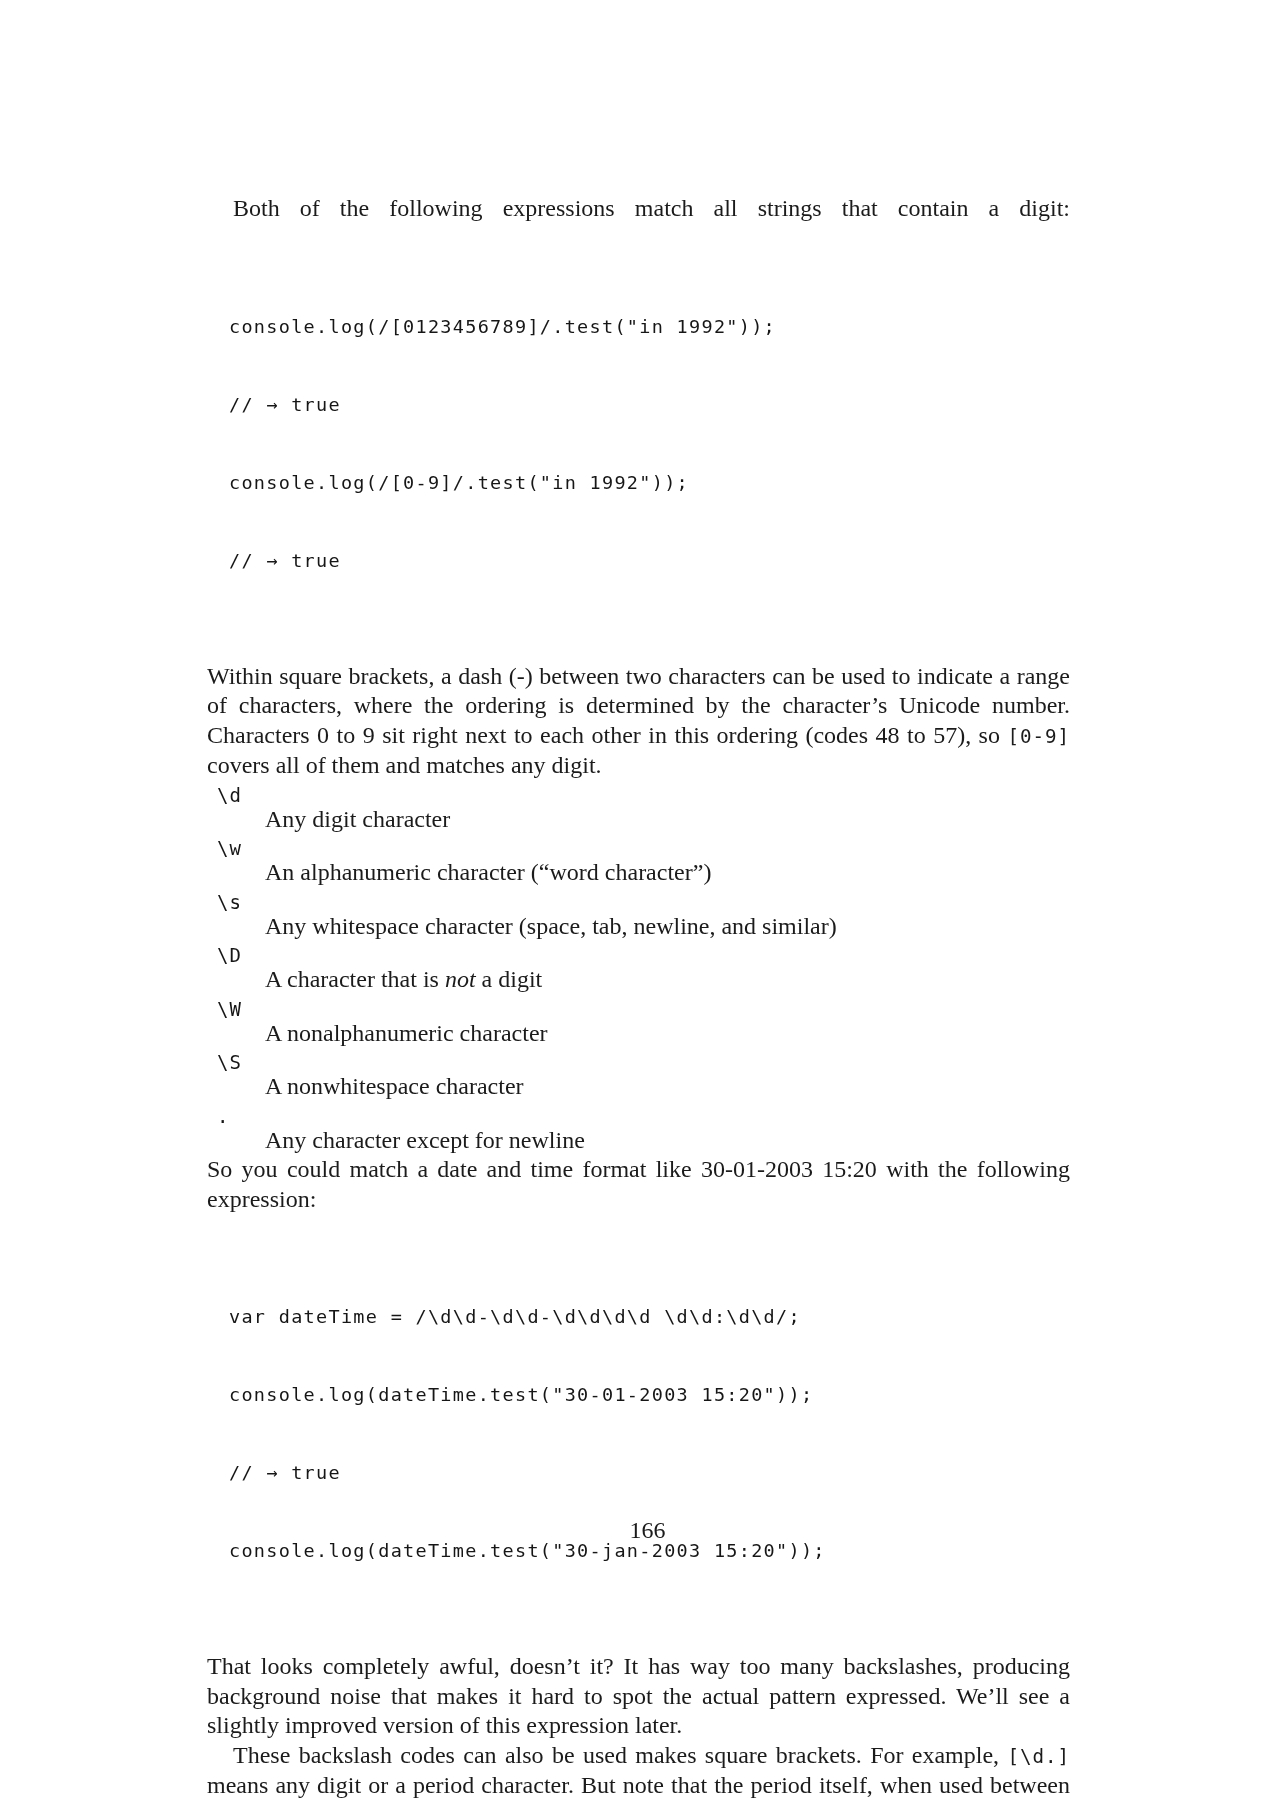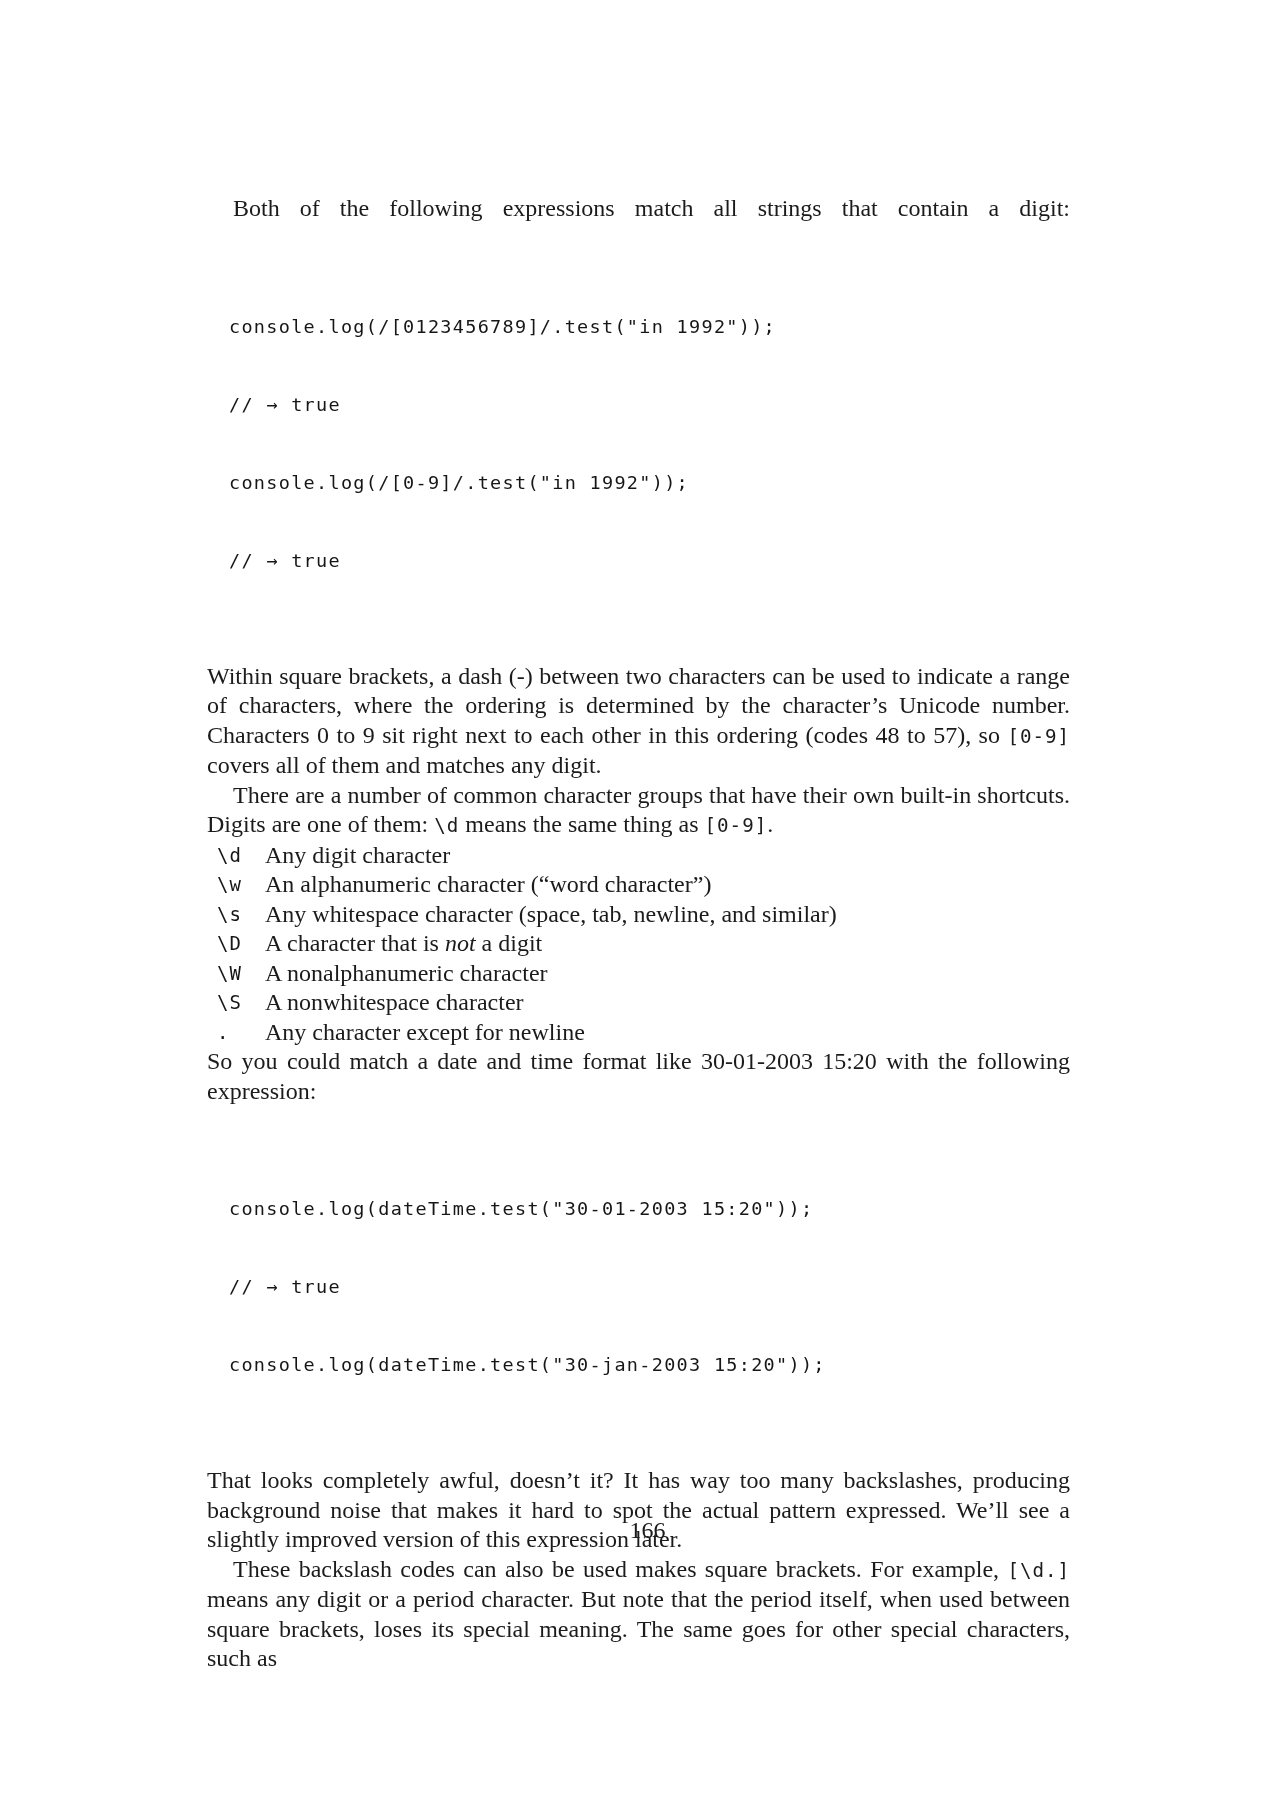--- a/index.html
+++ b/index.html
@@ -56,20 +56,21 @@
     box-sizing: border-box;
     padding-left: 10px;
     font-family: "DejaVu Sans Mono", monospace;
     font-size: 19px;
     letter-spacing: 0.05em;
     color: #161616;
   }
   .defdef {
     flex: 1;
     text-align: left;
+    margin-top: 24px;
   }
   .pagenum {
     position: absolute;
     top: 1517px;
     left: 0;
     width: 100%;
     text-align: center;
     font-size: 24px;
     color: #1b1b1b;
     margin-left: 11px;
@@ -85,21 +86,20 @@
 
     <div class="codeblock">
       <div class="codeline">console.log(/[0123456789]/.test("in 1992"));</div>
       <div class="codeline">// → true</div>
       <div class="codeline">console.log(/[0-9]/.test("in 1992"));</div>
       <div class="codeline">// → true</div>
     </div>
 
     <p class="para"><span>Within square brackets, a dash (-) between two characters can be used to indicate a range of characters, where the ordering is determined by the character’s Unicode number. Characters 0 to 9 sit right next to each other in this ordering (codes 48 to 57), so </span><span class="run-c">[0-9]</span><span> covers all of them and matches any digit.</span></p>
 
-    <p class="para indent"><span>There are a number of common character groups that have their own built-in shortcuts. Digits are one of them: </span><span class="run-c">\d</span><span> means the same thing as </span><span class="run-c">[0-9]</span><span>.</span></p>
 
     <div class="deflist">
       <div class="defrow">
         <span class="defterm">\d</span>
         <span class="defdef"><span>Any digit character</span></span>
       </div>
       <div class="defrow">
         <span class="defterm">\w</span>
         <span class="defdef"><span>An alphanumeric character (“word character”)</span></span>
       </div>
@@ -121,20 +121,21 @@
       </div>
       <div class="defrow">
         <span class="defterm">.</span>
         <span class="defdef"><span>Any character except for newline</span></span>
       </div>
     </div>
 
     <p class="para"><span>So you could match a date and time format like 30-01-2003 15:20 with the following expression:</span></p>
 
     <div class="codeblock">
+      <div class="codeline">var dateTime = /\d\d-\d\d-\d\d\d\d \d\d:\d\d/;</div>
       <div class="codeline">console.log(dateTime.test("30-01-2003 15:20"));</div>
       <div class="codeline">// → true</div>
       <div class="codeline">console.log(dateTime.test("30-jan-2003 15:20"));</div>
     </div>
 
     <p class="para"><span>That looks completely awful, doesn’t it?  It has way too many backslashes, producing background noise that makes it hard to spot the actual pattern expressed.  We’ll see a slightly improved version of this expression later.</span></p>
 
     <p class="para indent"><span>These backslash codes can also be used makes square brackets. For example, </span><span class="run-c">[\d.]</span><span> means any digit or a period character.  But note that the period itself, when used between square brackets, loses its special meaning.  The same goes for other special characters, such as </span></p>
 
   </div>

